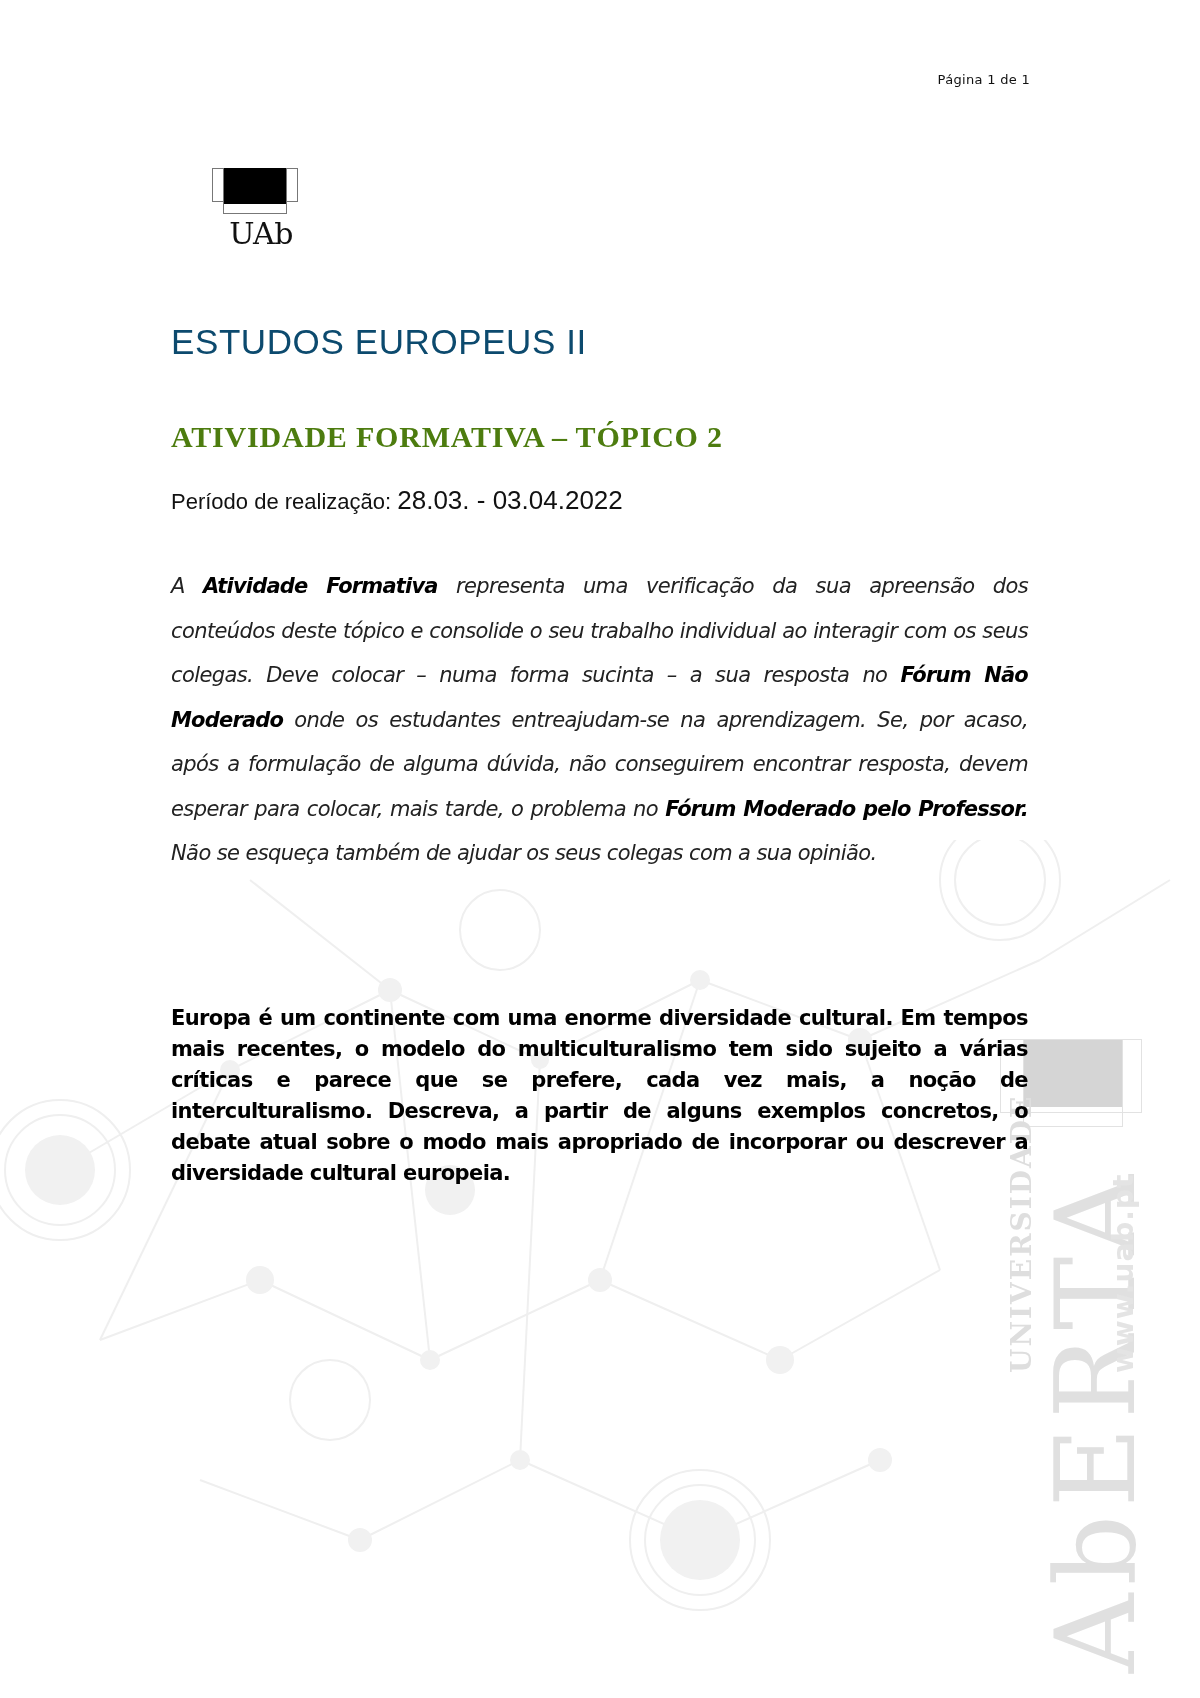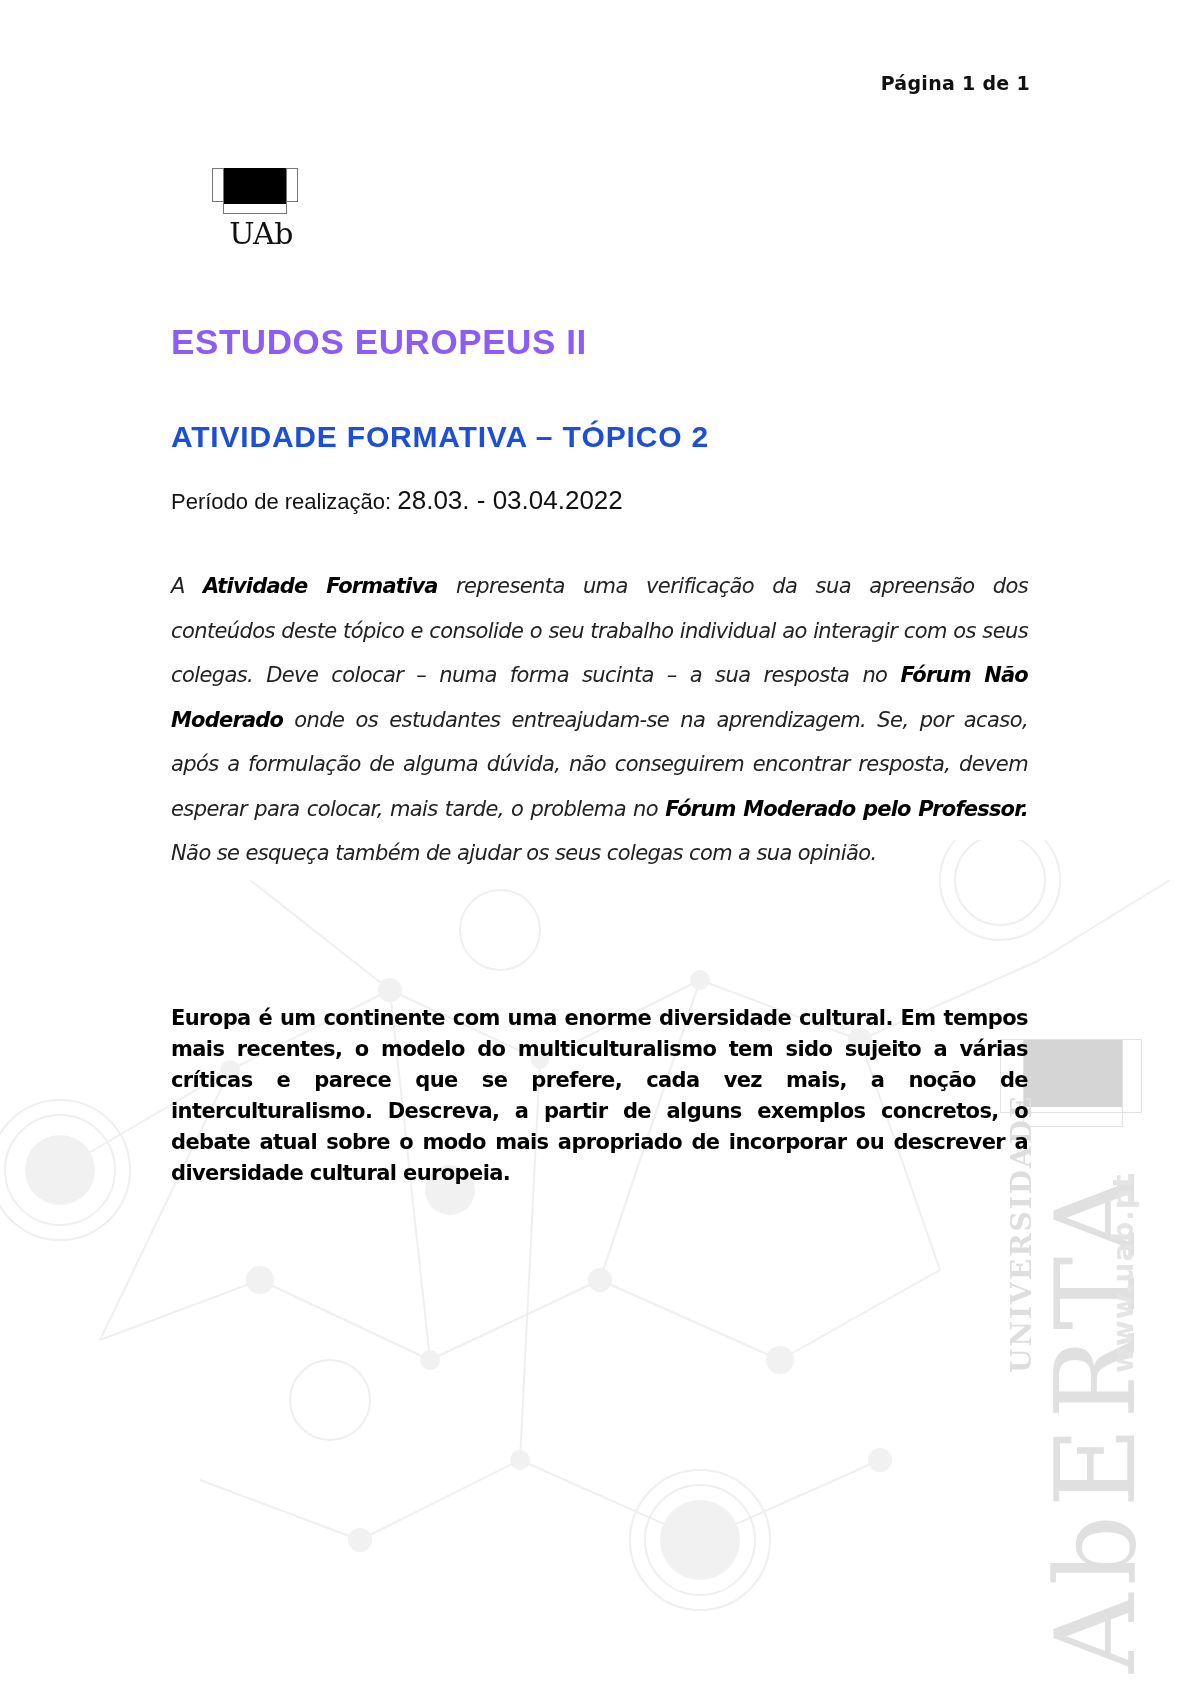--- a/index.html
+++ b/index.html
@@ -3,43 +3,42 @@
 <meta charset="utf-8">
 <style>
   html, body { margin: 0; padding: 0; }
   body {
     width: 1200px; height: 1698px; position: relative; overflow: hidden;
     background: #ffffff; font-family: "DejaVu Sans", sans-serif; color: #000;
   }
   .watermark-network { position: absolute; left: 0; top: 840px; width: 1200px; height: 858px; z-index: 0; }
   .page-number {
     position: absolute; top: 72px; right: 170px;
-    font-family: "DejaVu Sans", sans-serif; font-size: 19px; color: #111;
+    font-family: "DejaVu Sans", sans-serif; font-size: 13px; color: #111;
     letter-spacing: 0.3px;
-    font-weight: bold;
   }
   .logo { position: absolute; left: 212px; top: 166px; width: 88px; z-index: 2; }
   .logo-mark { position: relative; width: 88px; height: 48px; }
   .logo-frame-outer { position: absolute; left: 0; top: 2px; width: 86px; height: 34px; border: 1.5px solid #777; box-sizing: border-box; }
   .logo-frame-lower { position: absolute; left: 11px; top: 2px; width: 64px; height: 46px; border: 1.5px solid #777; box-sizing: border-box; }
   .logo-block { position: absolute; left: 12px; top: 2px; width: 62px; height: 36px; background: #000; }
   .logo-text {
     font-family: "DejaVu Serif", serif; font-size: 30px; color: #111;
     margin-top: 2px; margin-left: 10px; letter-spacing: -0.5px; text-align: center;
   }
   .content { position: absolute; left: 171px; top: 0; width: 857px; z-index: 2; }
   .course-title {
     position: absolute; top: 322px; left: 0;
-    font-family: "Liberation Sans", sans-serif; font-weight: bold;
-    font-size: 35px; color: #8b5cf6; letter-spacing: 0.6px; margin: 0;
+    font-family: "Liberation Sans", sans-serif; font-weight: normal;
+    font-size: 35px; color: #0c4a6e; letter-spacing: 0.6px; margin: 0;
   }
   .activity-title {
     position: absolute; top: 420px; left: 0;
-    font-family: Liberation Sans, sans-serif; font-weight: bold;
-    font-size: 30px; color: #1d4ed8; letter-spacing: 0.8px; margin: 0;
+    font-family: Liberation Serif, serif; font-weight: bold;
+    font-size: 30px; color: #4d7c0f; letter-spacing: 0.8px; margin: 0;
   }
   .period {
     position: absolute; top: 485px; left: 0;
     font-family: "Liberation Sans", sans-serif; font-size: 22px; color: #111;
   }
   .period .dates { font-size: 26px; }
   .intro {
     position: absolute; top: 564px; left: 0; width: 857px;
     font-family: "DejaVu Sans", sans-serif; font-style: italic;
     font-size: 21px; line-height: 44.5px; color: #222;

